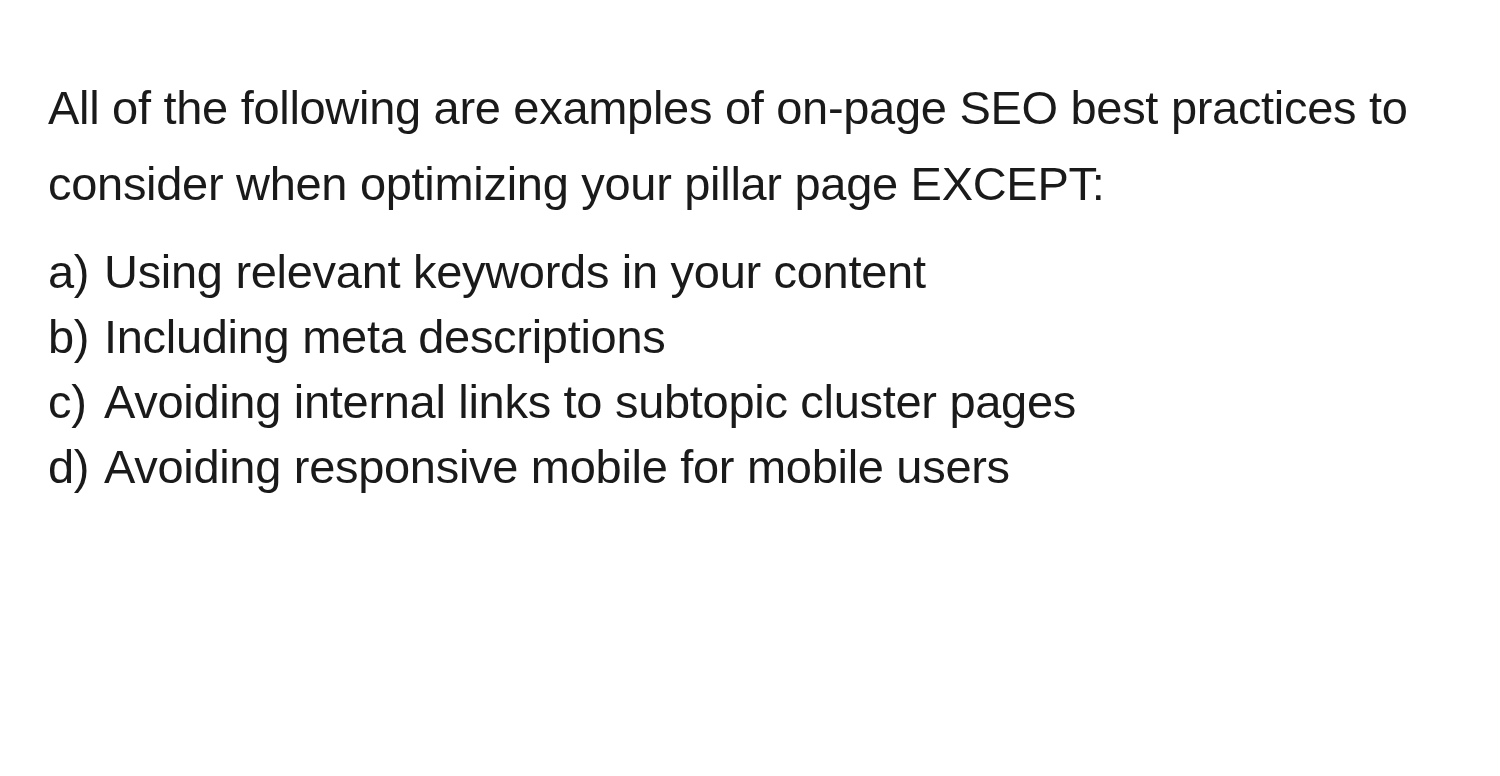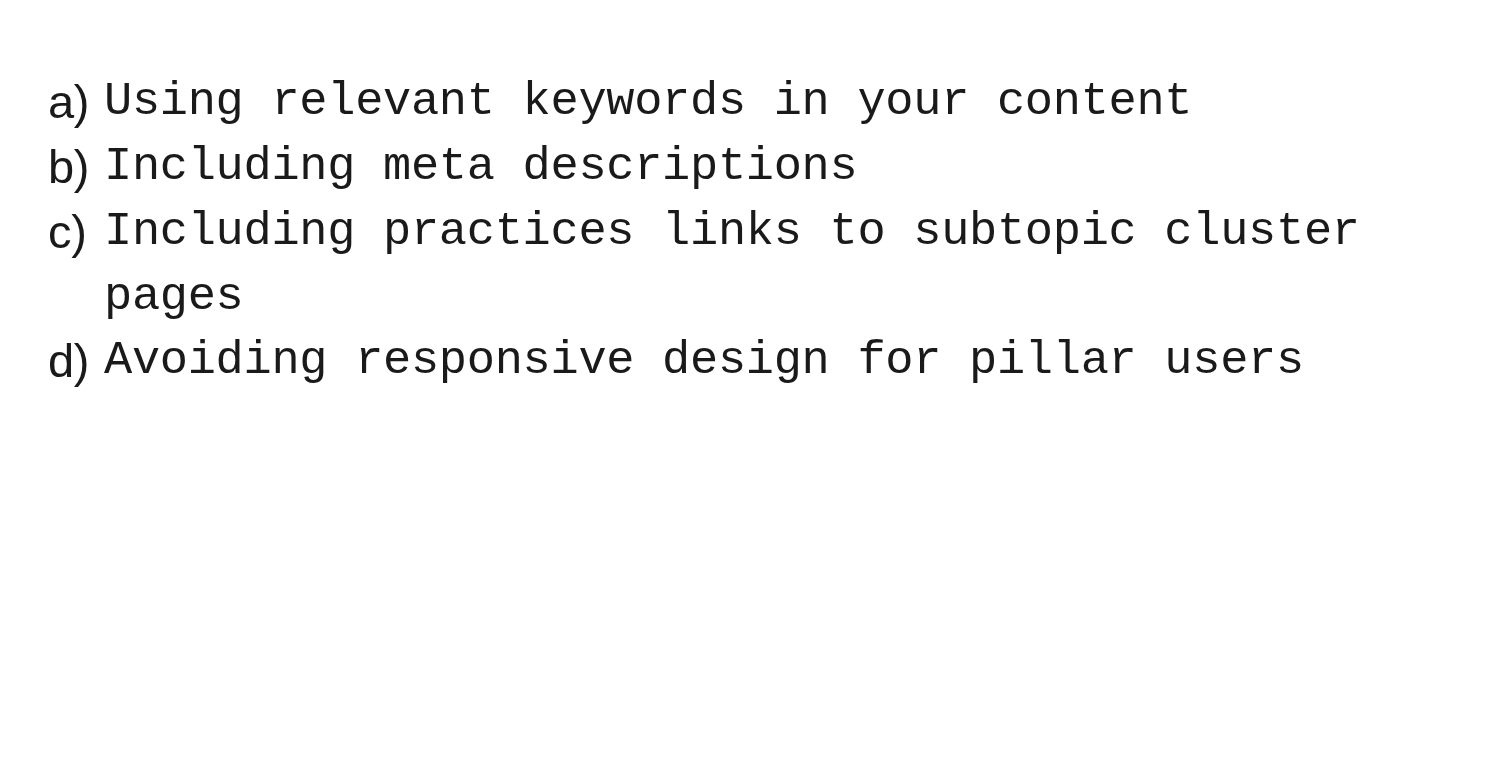--- a/index.html
+++ b/index.html
@@ -30,38 +30,38 @@
   }
   .option {
     display: flex;
   }
   .option .letter {
     flex: 0 0 auto;
     min-width: 56px;
   }
   .option .text {
     flex: 1 1 auto;
-    font-family: Liberation Mono, monospace;
   }
 </style>
 </head>
 <body>
 
 <div class="page">
+  <div class="question">All of the following are examples of on-page SEO best practices to consider when optimizing your pillar page EXCEPT:</div>
   <div class="options">
     <div class="option">
       <span class="letter">a)</span>
       <span class="text">Using relevant keywords in your content</span>
     </div>
     <div class="option">
       <span class="letter">b)</span>
       <span class="text">Including meta descriptions</span>
     </div>
     <div class="option">
       <span class="letter">c)</span>
-      <span class="text">Including practices links to subtopic cluster pages</span>
+      <span class="text">Avoiding internal links to subtopic cluster pages</span>
     </div>
     <div class="option">
       <span class="letter">d)</span>
-      <span class="text">Avoiding responsive design for pillar users</span>
+      <span class="text">Avoiding responsive mobile for mobile users</span>
     </div>
   </div>
 </div>
 
 </body></html>

